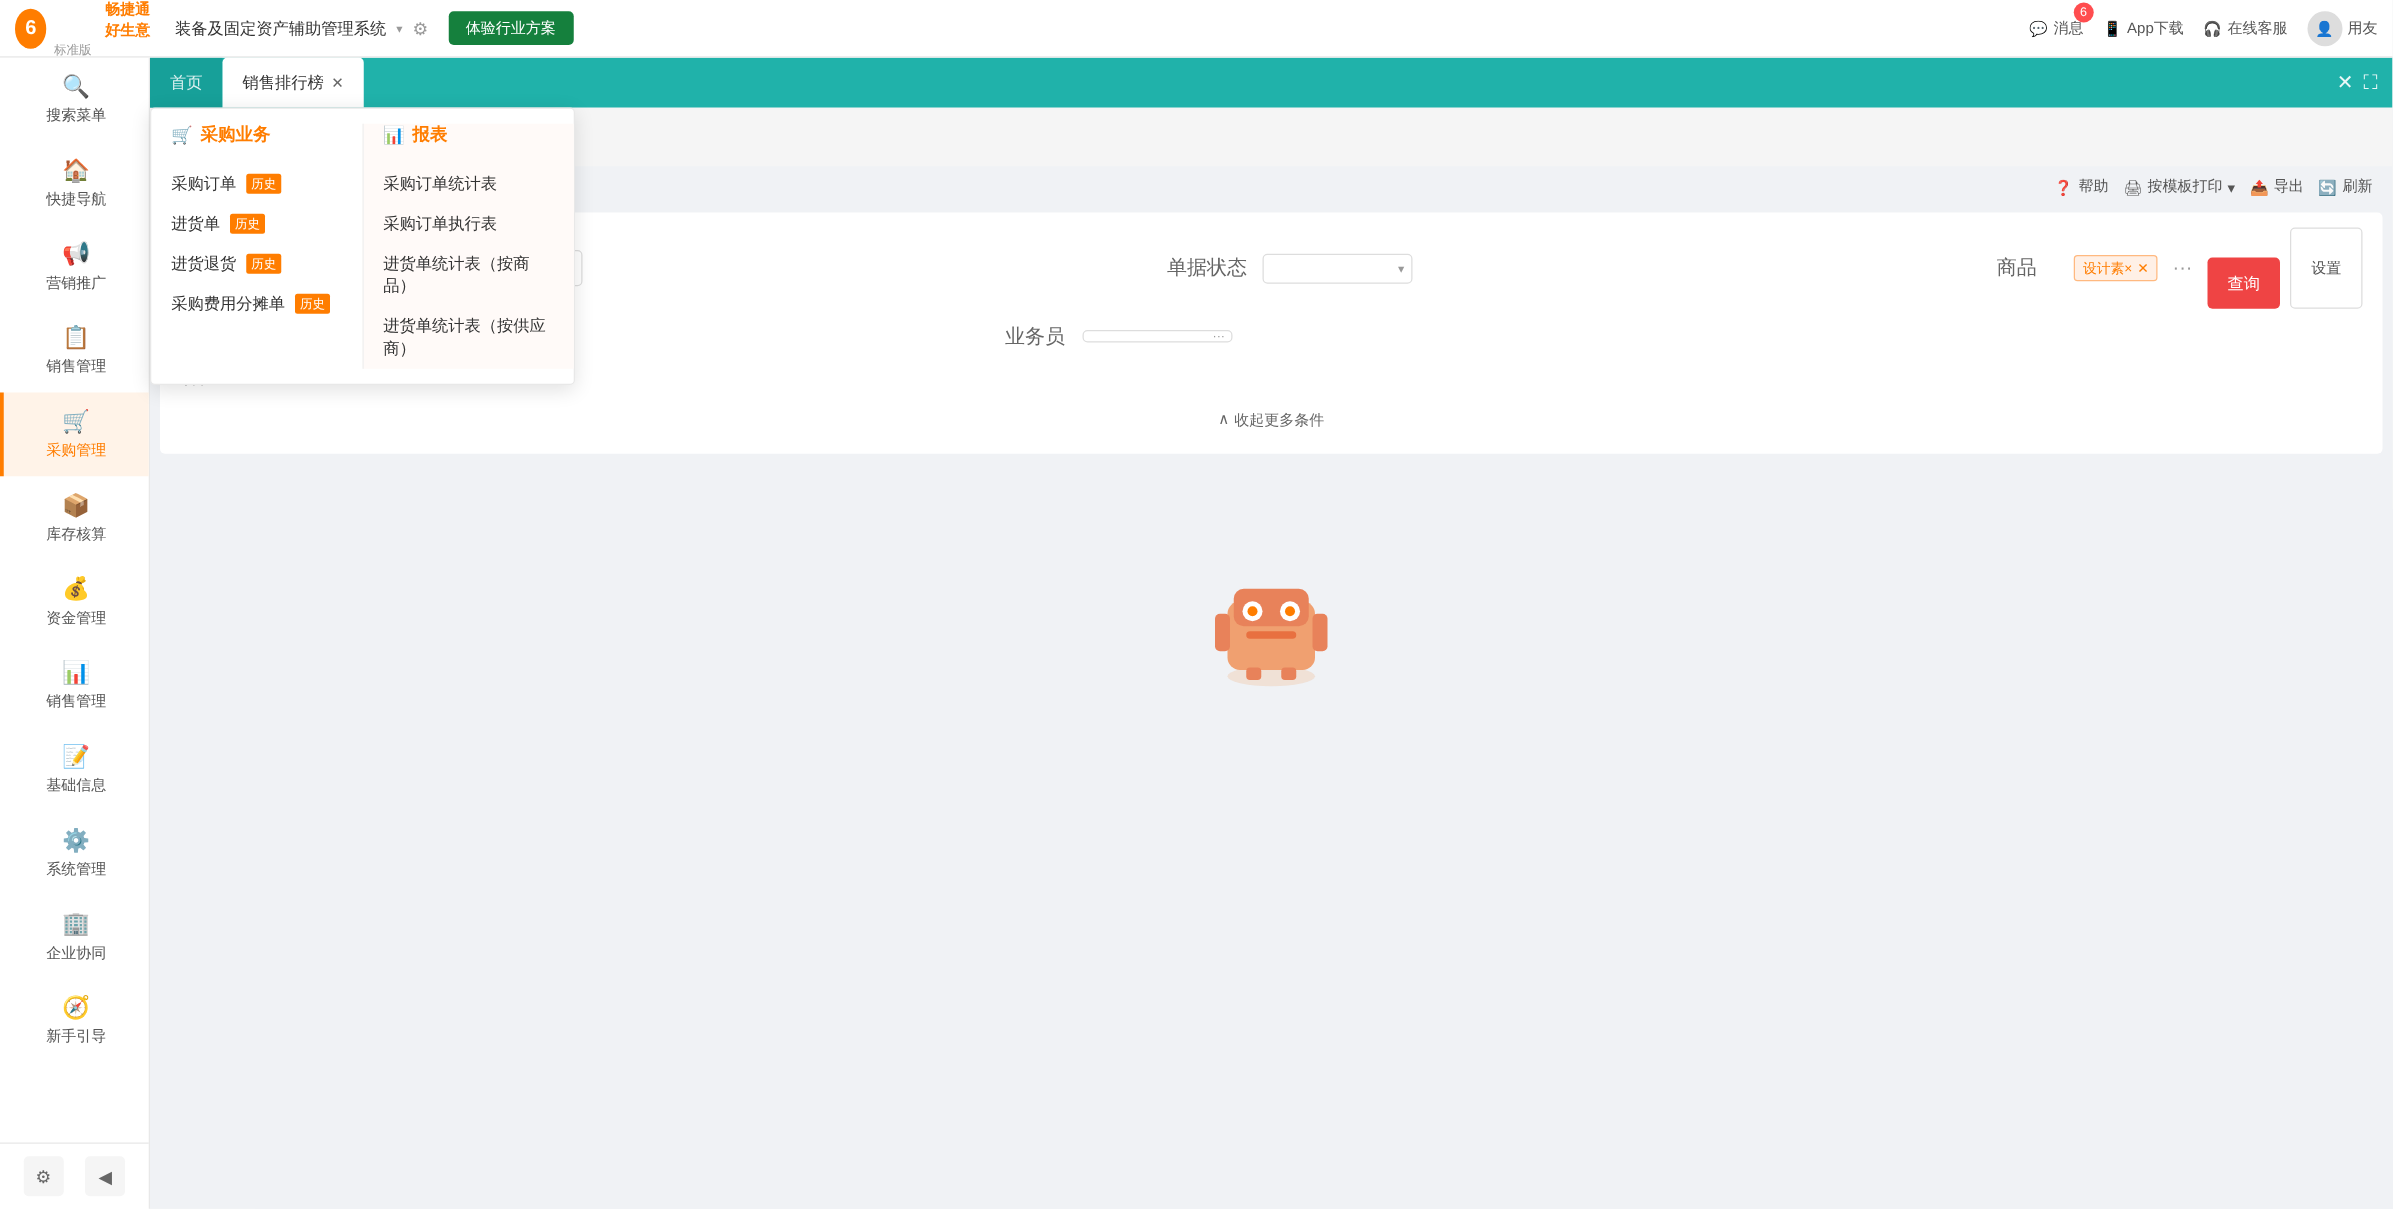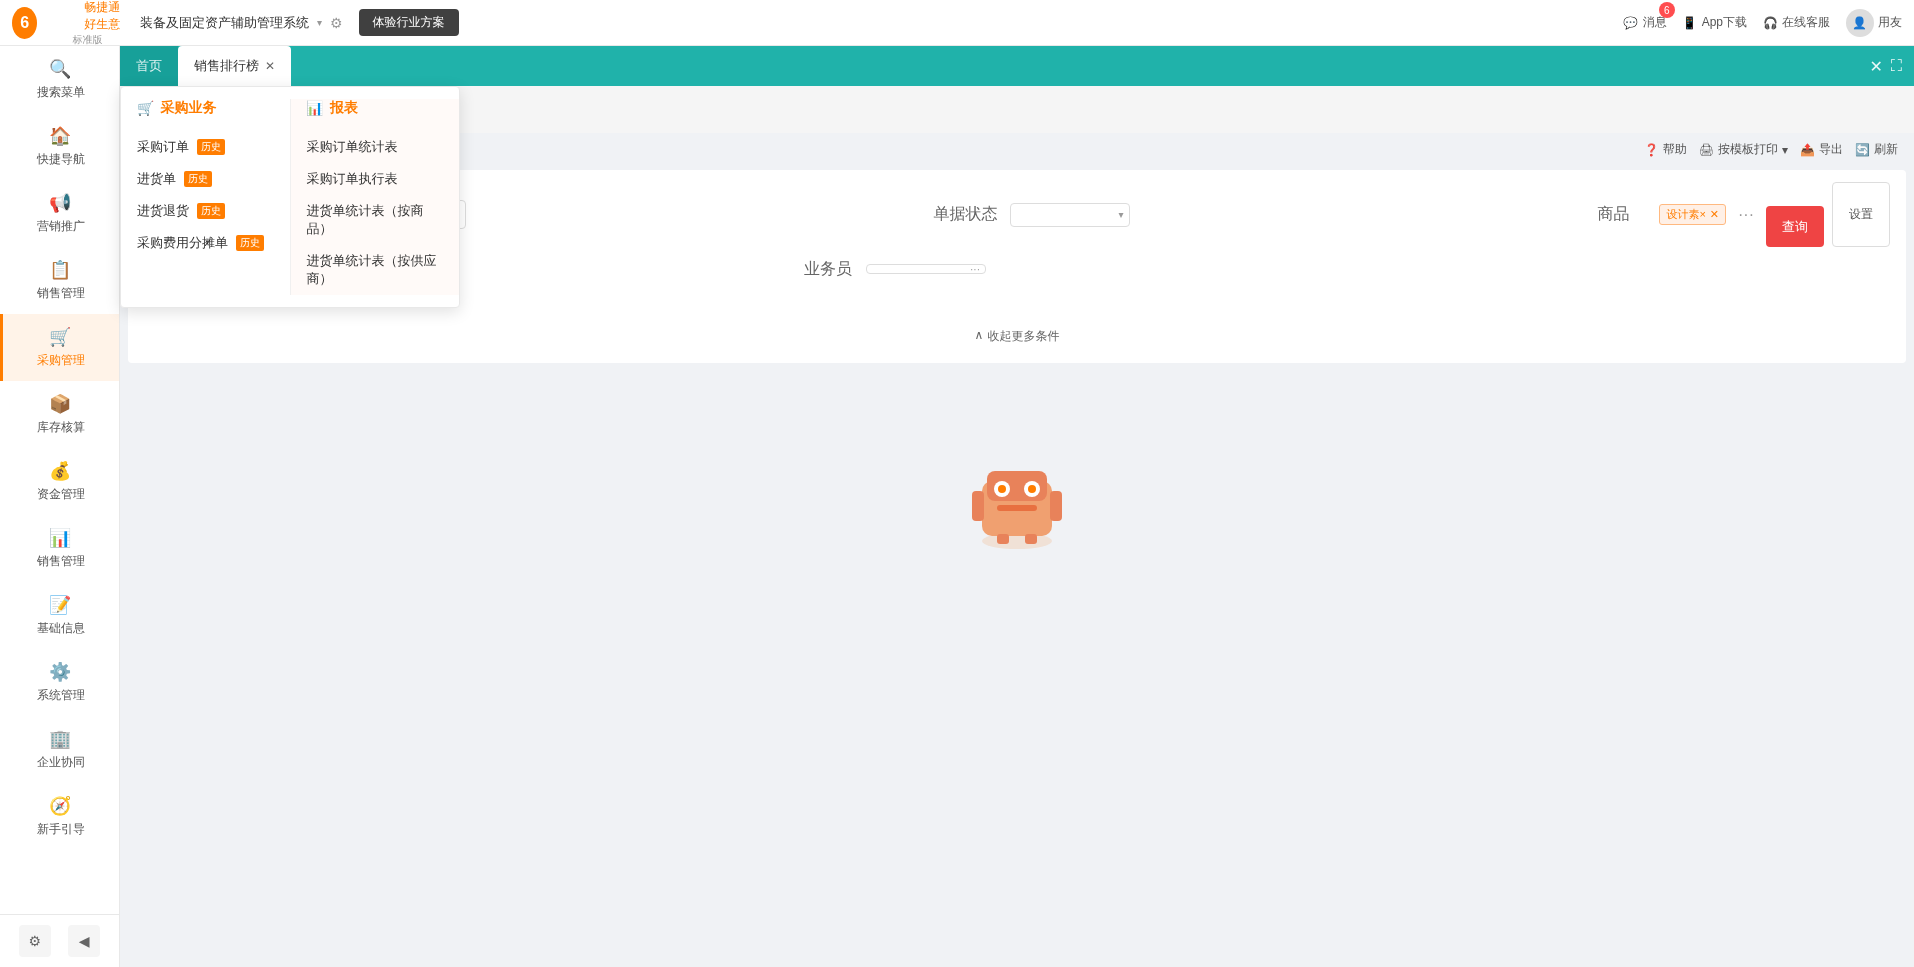--- a/index.html
+++ b/index.html
@@ -23,34 +23,34 @@
       align-items: center;
       gap: 6px;
     }
     .logo-icon {
       width: 32px; height: 32px;
       background: #ff7d00;
       border-radius: 50%;
       display: flex; align-items: center; justify-content: center;
       color: white; font-size: 16px; font-weight: bold;
     }
-    .logo-badge { font-size: 10px; color: #999; text-align: center; }
+    .logo-badge { font-size: 10px; color: #999; }
     .system-title {
       flex: 1;
       display: flex;
       align-items: center;
       gap: 8px;
       font-size: 13px;
       color: #333;
       padding-left: 8px;
     }
     .system-title .arrow { color: #999; font-size: 10px; }
     .system-title .gear { color: #999; font-size: 14px; cursor: pointer; }
     .industry-btn {
-      background: #404040;
+      background: #15803d;
       color: white;
       border: none;
       border-radius: 4px;
       padding: 5px 14px;
       font-size: 12px;
       cursor: pointer;
       margin-left: 8px;
     }
     .top-right {
       display: flex;
@@ -354,21 +354,21 @@
       border-radius: 2px;
     }
   </style>
 </head>
 <body>
 
 <div class="top-bar">
   <div class="logo-area">
     <div class="logo-icon">6</div>
     <div>
-      <div style="font-size:12px;color:#ff7d00;font-weight:normal;margin-left:41px;">畅捷通好生意</div>
+      <div style="font-size:12px;color:#ff7d00;font-weight:bold;margin-left:41px;">畅捷通好生意</div>
       <div class="logo-badge">标准版</div>
     </div>
   </div>
   <div class="system-title">
     <span>装备及固定资产辅助管理系统</span>
     <span class="arrow">▾</span>
     <span class="gear">⚙</span>
     <button class="industry-btn">体验行业方案</button>
   </div>
   <div class="top-right">

